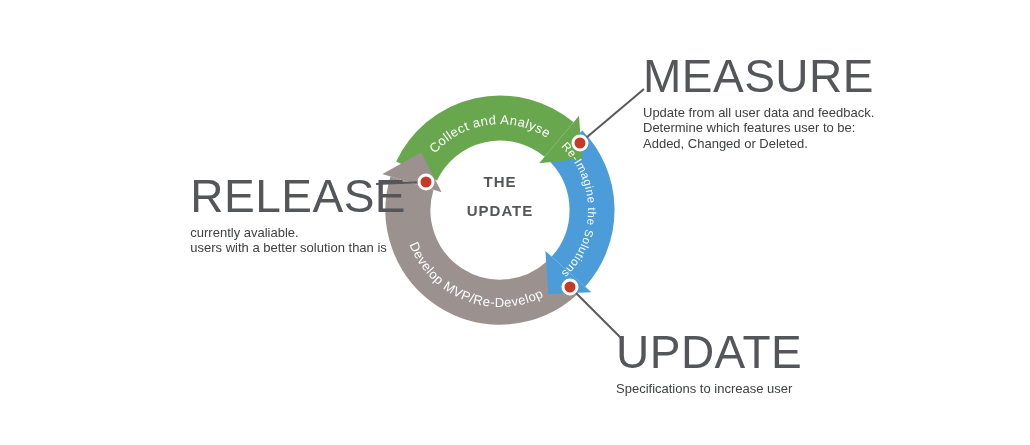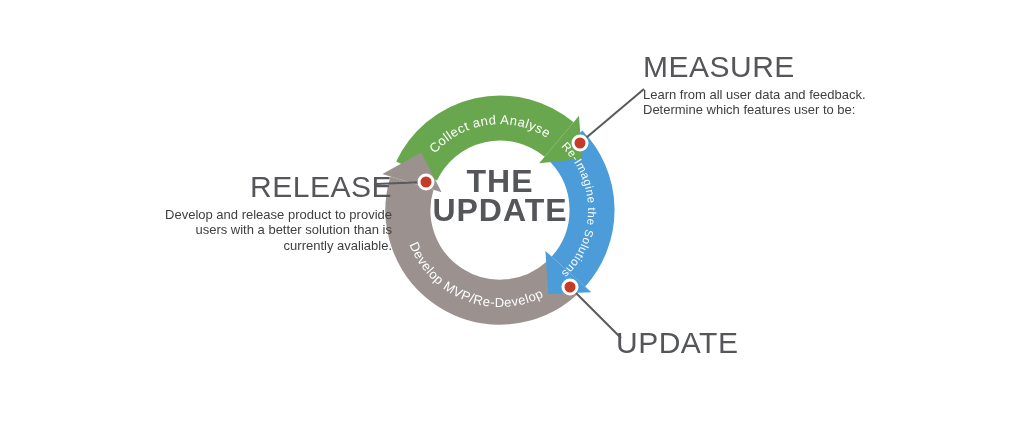--- a/index.html
+++ b/index.html
@@ -19,46 +19,46 @@
     position: absolute;
     left: 0;
     top: 0;
   }
   .center-title {
     position: absolute;
     left: 420px;
     top: 167px;
     width: 160px;
     text-align: center;
-    font-size: 32px;
+    font-size: 15px;
     font-weight: 700;
     letter-spacing: 1px;
     line-height: 29px;
     color: #55565a;
   }
   .callout {
     position: absolute;
   }
   .callout-heading {
-    font-size: 30px;
+    font-size: 46px;
     font-weight: 400;
     letter-spacing: 0.5px;
     line-height: 1.15;
     color: #55565a;
     white-space: nowrap;
   }
   .callout-body {
     margin-top: 2px;
     font-size: 13px;
     line-height: 15.5px;
     color: #3f4042;
     white-space: nowrap;
   }
   #callout-measure { left: 643px; top: 50px; text-align: left; }
-  #callout-release { right: 638px; top: 170px; text-align: right; }
+  #callout-release { right: 624px; top: 170px; text-align: left; }
   #callout-update  { left: 616px; top: 326px; text-align: left; }
   .arc-label {
     font-family: "Liberation Sans", sans-serif;
     font-size: 13px;
     letter-spacing: 0.5px;
     fill: #ffffff;
   }
   .arc-label-small {
     font-size: 11.5px;
   }
@@ -104,33 +104,34 @@
   </svg>
 
   <div class="center-title">
     <div>THE</div>
     <div>UPDATE</div>
   </div>
 
   <div class="callout" id="callout-measure">
     <div class="callout-heading">MEASURE</div>
     <div class="callout-body">
-      <div>Learn from all user data and feedback.</div>
+      <div>Update from all user data and feedback.</div>
       <div>Determine which features user to be:</div>
+      <div>Added, Changed or Deleted.</div>
     </div>
   </div>
 
   <div class="callout" id="callout-release">
     <div class="callout-heading">RELEASE</div>
     <div class="callout-body">
-      <div>Develop and release product to provide</div>
+      <div>currently avaliable.</div>
       <div>users with a better solution than is</div>
-      <div>currently avaliable.</div>
     </div>
   </div>
 
   <div class="callout" id="callout-update">
     <div class="callout-heading">UPDATE</div>
     <div class="callout-body">
+      <div>Specifications to increase user</div>
     </div>
   </div>
 
 </div>
 
 </body></html>

